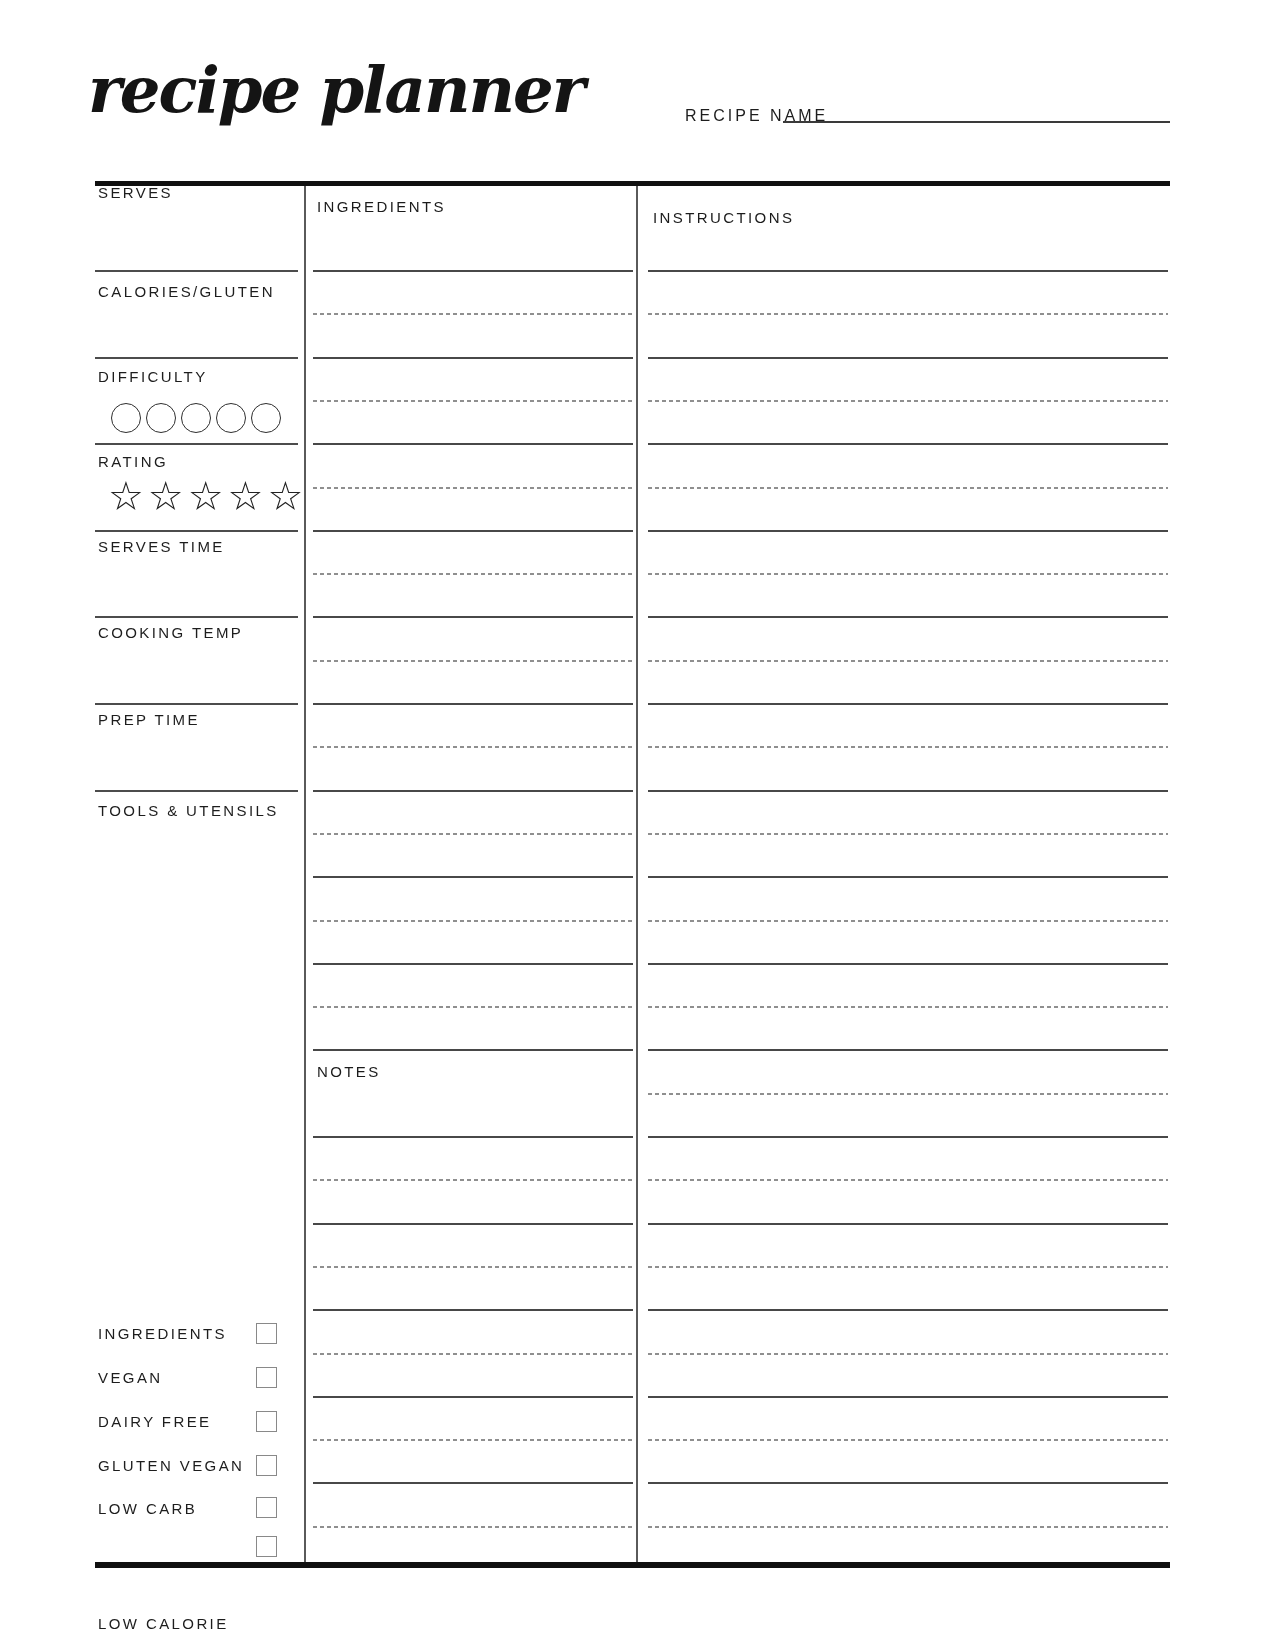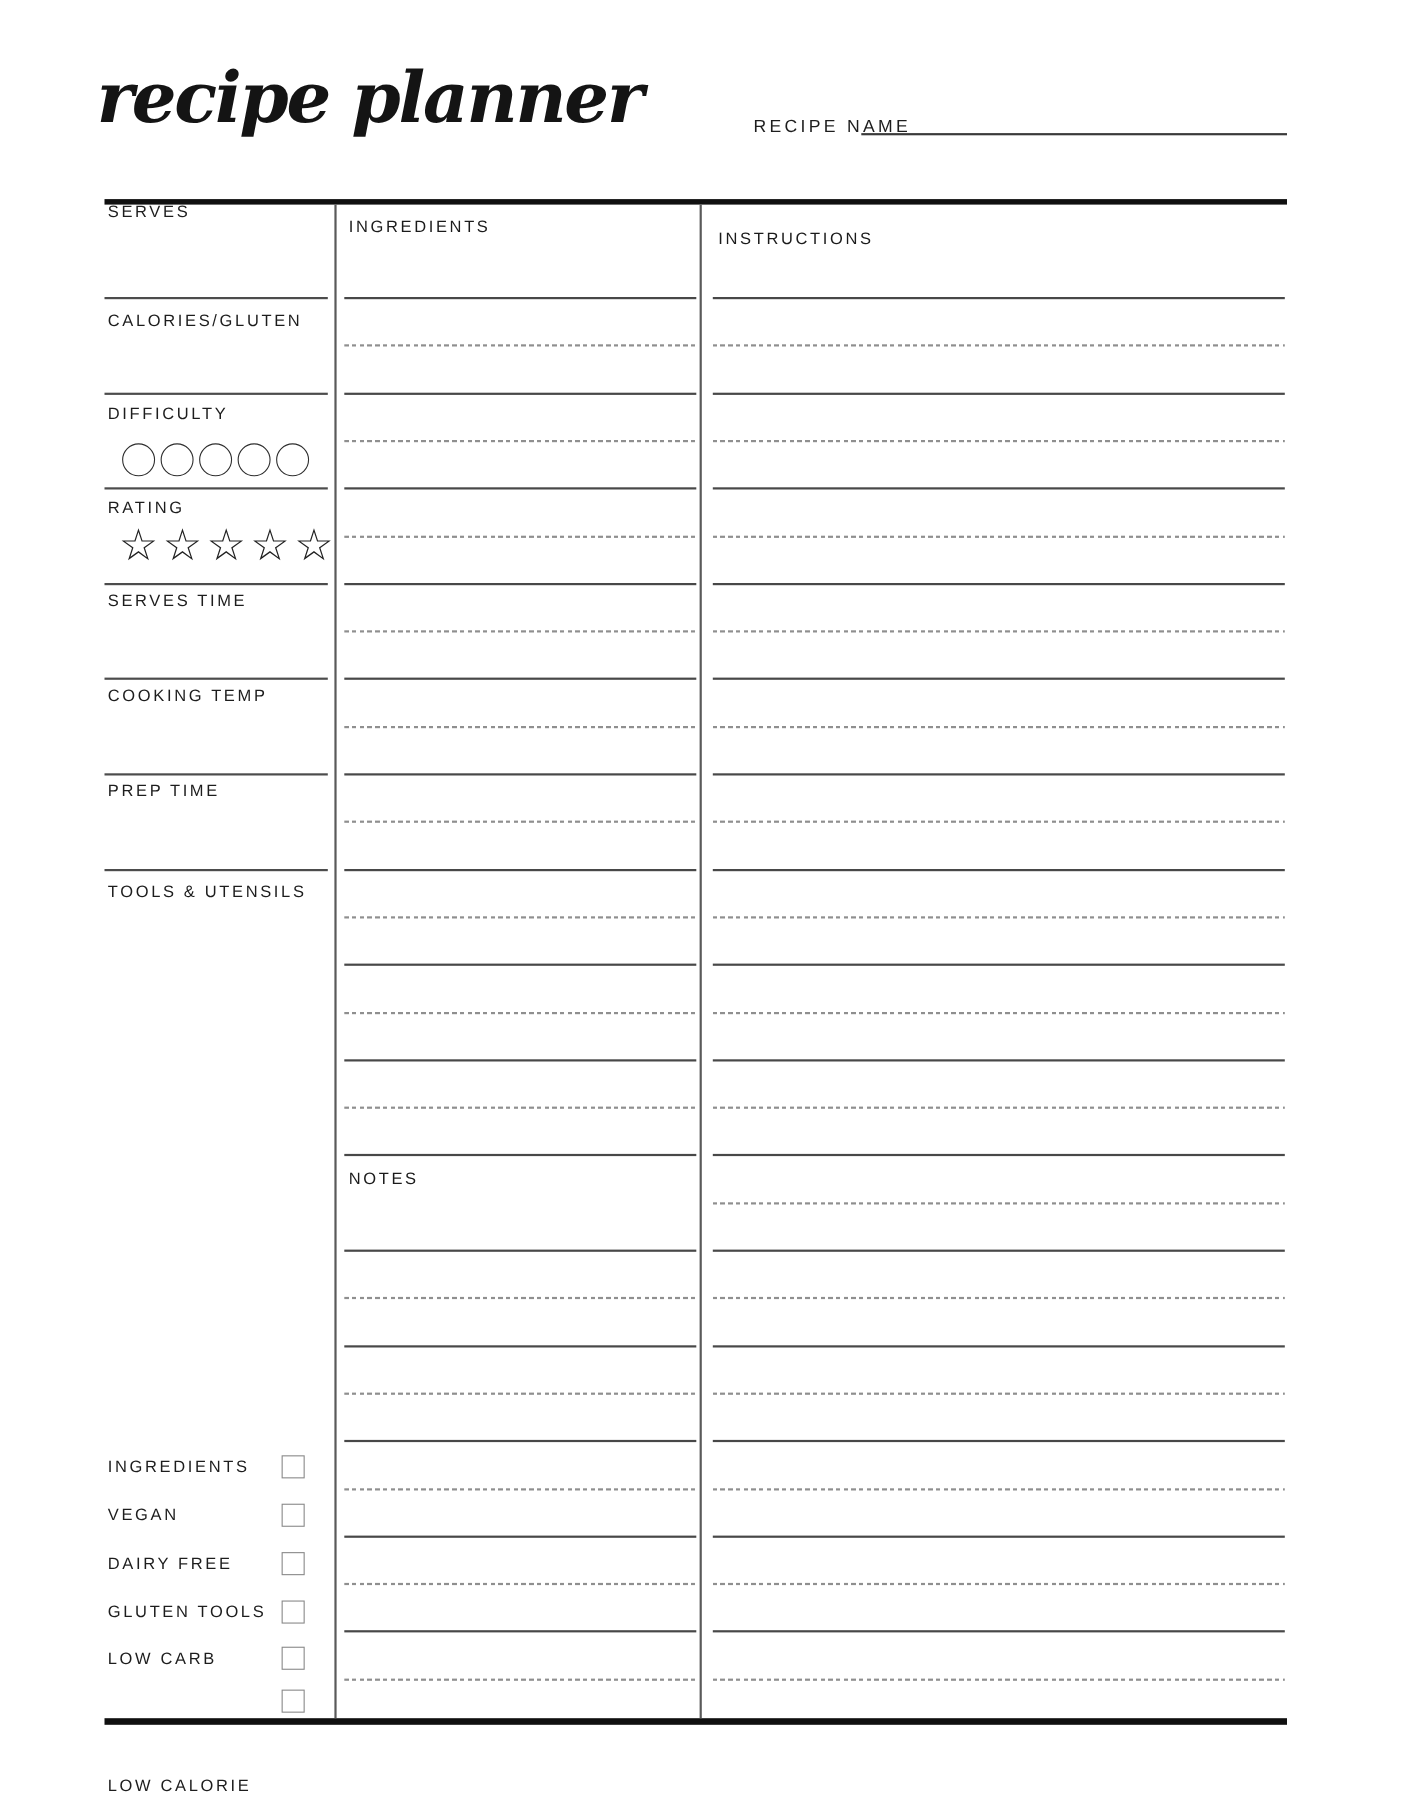--- a/index.html
+++ b/index.html
@@ -68,21 +68,21 @@
   <div class="lbl col-h" style="left:317px;top:198px">INGREDIENTS</div>
   <div class="lbl col-h" style="left:653px;top:209px">INSTRUCTIONS</div>
   <div class="lbl col-h" style="left:317px;top:1063px">NOTES</div>
 
   <div class="lbl" style="left:98px;top:1325px">INGREDIENTS</div>
   <div class="cbx" style="top:1323px"></div>
   <div class="lbl" style="left:98px;top:1369px">VEGAN</div>
   <div class="cbx" style="top:1367px"></div>
   <div class="lbl" style="left:98px;top:1413px">DAIRY FREE</div>
   <div class="cbx" style="top:1411px"></div>
-  <div class="lbl" style="left:98px;top:1457px">GLUTEN TOOLS</div>
+  <div class="lbl" style="left:98px;top:1457px">GLUTEN VEGAN</div>
   <div class="cbx" style="top:1455px"></div>
   <div class="lbl" style="left:98px;top:1500px">LOW CARB</div>
   <div class="cbx" style="top:1497px"></div>
   <div class="lbl" style="left:98px;top:1615px">LOW CALORIE</div>
   <div class="cbx" style="top:1536px"></div>
 
   <div id="gen-layer" style="position:absolute;inset:0">
       <div class="rline solid" style="top: 270px; left: 313px; width: 320px;"></div>
       <div class="rline dotted" style="top: 313.3px; left: 313px; width: 320px;"></div>
       <div class="rline solid" style="top: 356.6px; left: 313px; width: 320px;"></div>

